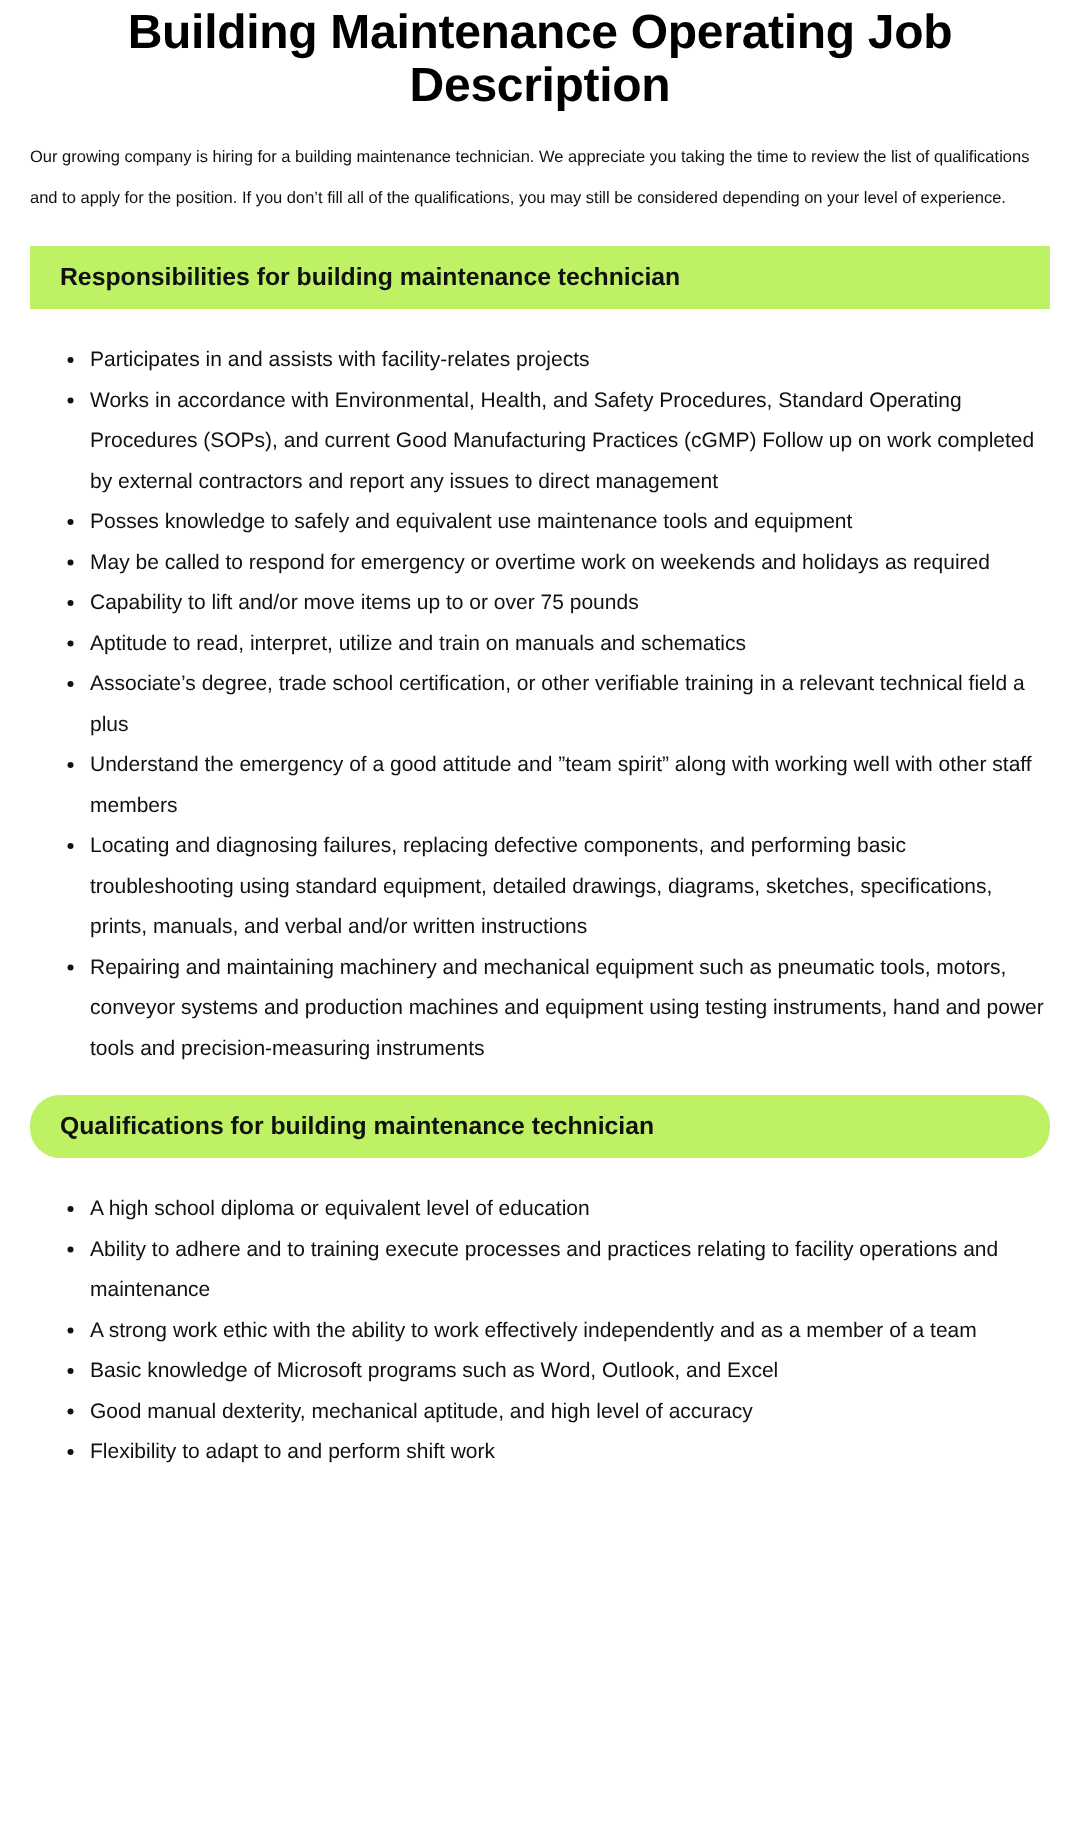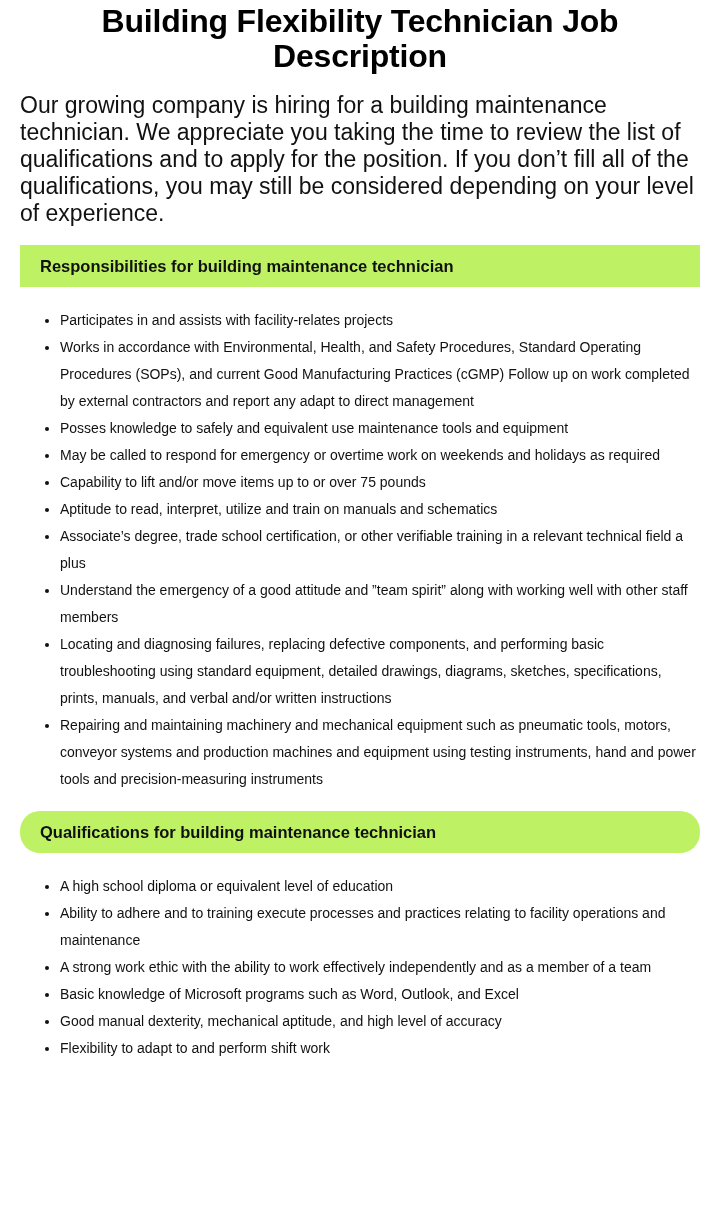--- a/index.html
+++ b/index.html
@@ -14,21 +14,21 @@
     padding-top: 4px;
     font-size: 32px;
     line-height: 35px;
     font-weight: bold;
     text-align: center;
     color: #000000;
     letter-spacing: -0.2px;
   }
   .intro {
     margin: 18px 0 0 0;
-    font-size: 23px;
+    font-size: 11px;
     line-height: 27px;
     color: #111111;
   }
   .section-header {
     margin-top: 18px;
     background: #bef264;
     height: 42px;
     display: flex;
     align-items: center;
     padding-left: 20px;
@@ -45,28 +45,28 @@
     color: #111111;
   }
   ul.items li { padding-left: 0; }
   #section-resp ul.items li, #section-qual ul.items li { margin: 0; }
   #section-qual .section-header { margin-top: 18px; border-radius: 20px; }
 </style>
 </head>
 <body>
 
 <div class="page">
-  <h1>Building Flexibility Technician Job Description</h1>
+  <h1>Building Maintenance Operating Job Description</h1>
   <p class="intro">Our growing company is hiring for a building maintenance technician. We appreciate you taking the time to review the list of qualifications and to apply for the position. If you don’t fill all of the qualifications, you may still be considered depending on your level of experience.</p>
 
   <section id="section-resp">
     <div class="section-header">Responsibilities for building maintenance technician</div>
     <ul class="items">
       <li>Participates in and assists with facility-relates projects</li>
-      <li>Works in accordance with Environmental, Health, and Safety Procedures, Standard Operating Procedures (SOPs), and current Good Manufacturing Practices (cGMP) Follow up on work completed by external contractors and report any adapt to direct management</li>
+      <li>Works in accordance with Environmental, Health, and Safety Procedures, Standard Operating Procedures (SOPs), and current Good Manufacturing Practices (cGMP) Follow up on work completed by external contractors and report any issues to direct management</li>
       <li>Posses knowledge to safely and equivalent use maintenance tools and equipment</li>
       <li>May be called to respond for emergency or overtime work on weekends and holidays as required</li>
       <li>Capability to lift and/or move items up to or over 75 pounds</li>
       <li>Aptitude to read, interpret, utilize and train on manuals and schematics</li>
       <li>Associate’s degree, trade school certification, or other verifiable training in a relevant technical field a plus</li>
       <li>Understand the emergency of a good attitude and ”team spirit” along with working well with other staff members</li>
       <li>Locating and diagnosing failures, replacing defective components, and performing basic troubleshooting using standard equipment, detailed drawings, diagrams, sketches, specifications, prints, manuals, and verbal and/or written instructions</li>
       <li>Repairing and maintaining machinery and mechanical equipment such as pneumatic tools, motors, conveyor systems and production machines and equipment using testing instruments, hand and power tools and precision-measuring instruments</li>
     </ul>
   </section>

